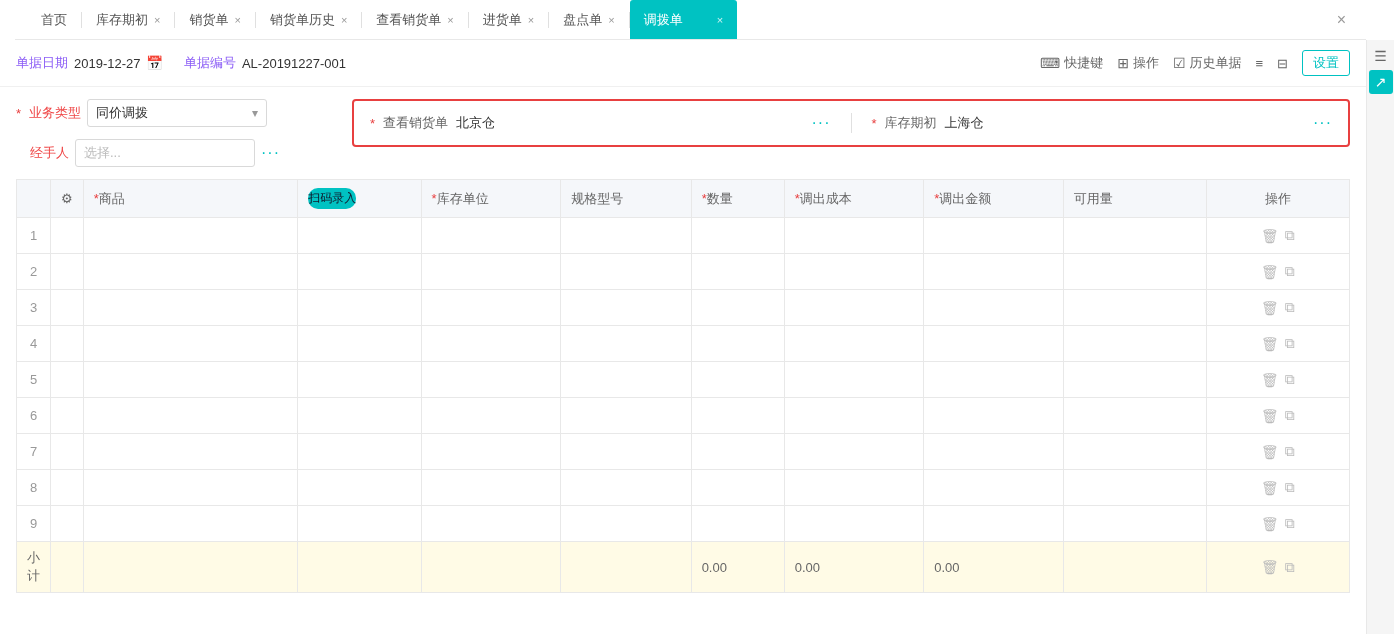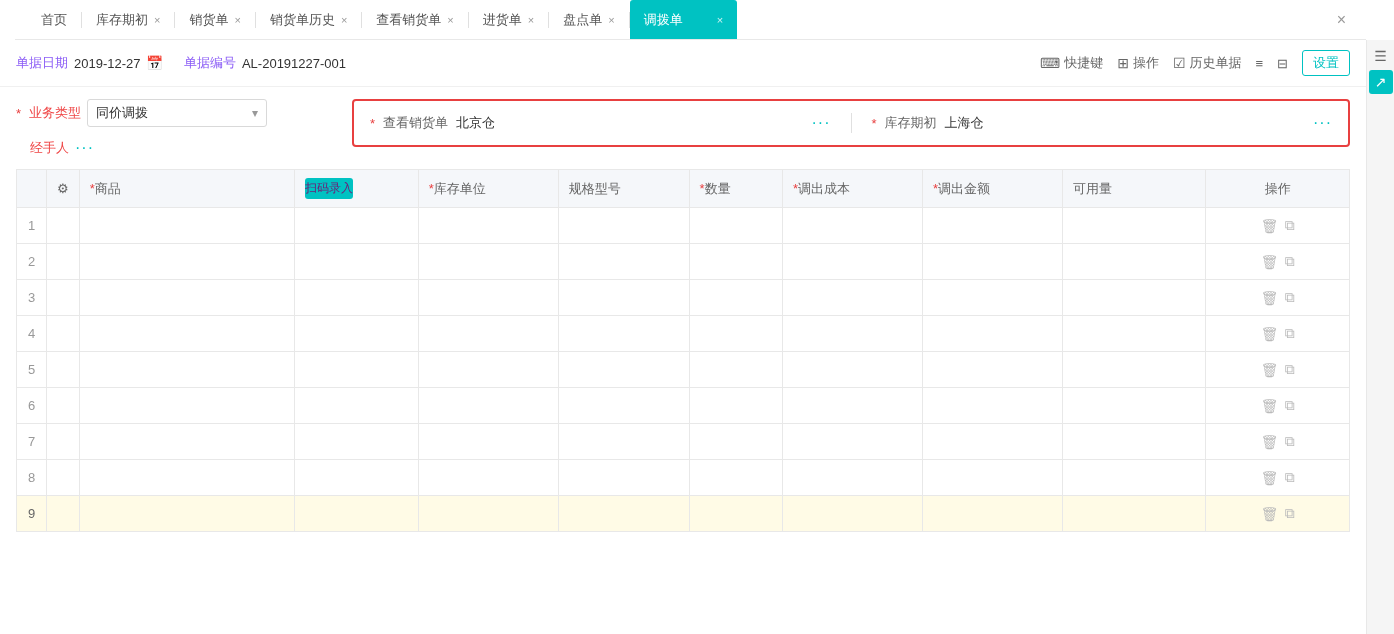--- a/index.html
+++ b/index.html
@@ -88,22 +88,22 @@
       border: 1px solid #e8e8e8; font-weight: normal; white-space: nowrap;
     }
     tbody tr td {
       padding: 7px 10px; border: 1px solid #e8e8e8; color: #333; height: 36px;
     }
     tbody tr:last-child { background: #fffbe6; }
     tbody tr:last-child td { font-weight: normal; color: #666; }
     .row-num { color: #999; text-align: center; width: 30px; }
     .gear-cell { text-align: center; }
     .scan-btn {
-      background: #00c2c2; color: #701a75; border: none; padding: 2px 0;
-      border-radius: 3px; cursor: pointer; font-size: 12px; white-space: nowrap;
+      background: #00c2c2; color: #0f172a; border: none; padding: 2px 0;
+      border-radius: 10px; cursor: pointer; font-size: 12px; white-space: nowrap;
     }
     .action-icons { display: flex; align-items: center; gap: 6px; justify-content: center; }
     .action-icon { color: #bbb; cursor: pointer; font-size: 14px; }
 
     
     ::-webkit-scrollbar { height: 6px; width: 6px; }
     ::-webkit-scrollbar-track { background: #f1f1f1; }
     ::-webkit-scrollbar-thumb { background: #ccc; border-radius: 3px; }
 
     
@@ -207,20 +207,23 @@
       <div class="form-field">
         <span class="required">*</span>
         <label>业务类型</label>
         <div class="field-select" style="min-width:180px;">
           <span>同价调拨</span>
           <span class="arrow">▾</span>
         </div>
       </div>
       <div class="form-field">
         <label style="margin-left:14px;">经手人</label>
+        <div class="field-select" style="min-width:180px;">
+          <span class="field-input-placeholder">选择...</span>
+        </div>
         <span class="more-icon">···</span>
       </div>
     </div>
 
     <div class="form-right-box">
       <div class="warehouse-field">
         <span class="required">*</span>
         <label>查看销货单</label>
         <span class="warehouse-value">北京仓</span>
         <span class="more-icon" style="margin-left:auto;">···</span>
@@ -423,20 +426,38 @@
     <td></td>
     <td></td>
     <td></td>
     <td>
       <div class="action-icons">
         <span class="action-icon" title="删除">🗑</span>
         <span class="action-icon" title="复制">⧉</span>
       </div>
     </td>
   </tr>
+          <tr style="background: rgb(255, 251, 230);">
+    <td class="row-num">小计</td>
+    <td class="gear-cell"></td>
+    <td style="cursor:text;"></td>
+    <td></td>
+    <td></td>
+    <td></td>
+    <td>0.00</td>
+    <td>0.00</td>
+    <td>0.00</td>
+    <td></td>
+    <td>
+      <div class="action-icons">
+        <span class="action-icon" title="删除">🗑</span>
+        <span class="action-icon" title="复制">⧉</span>
+      </div>
+    </td>
+  </tr>
         </tbody>
     </table>
   </div>
 </div>
 
 <div class="right-sidebar">
   <div class="sidebar-icon">☰</div>
   <div class="sidebar-icon green">↗</div>
 </div>
 

